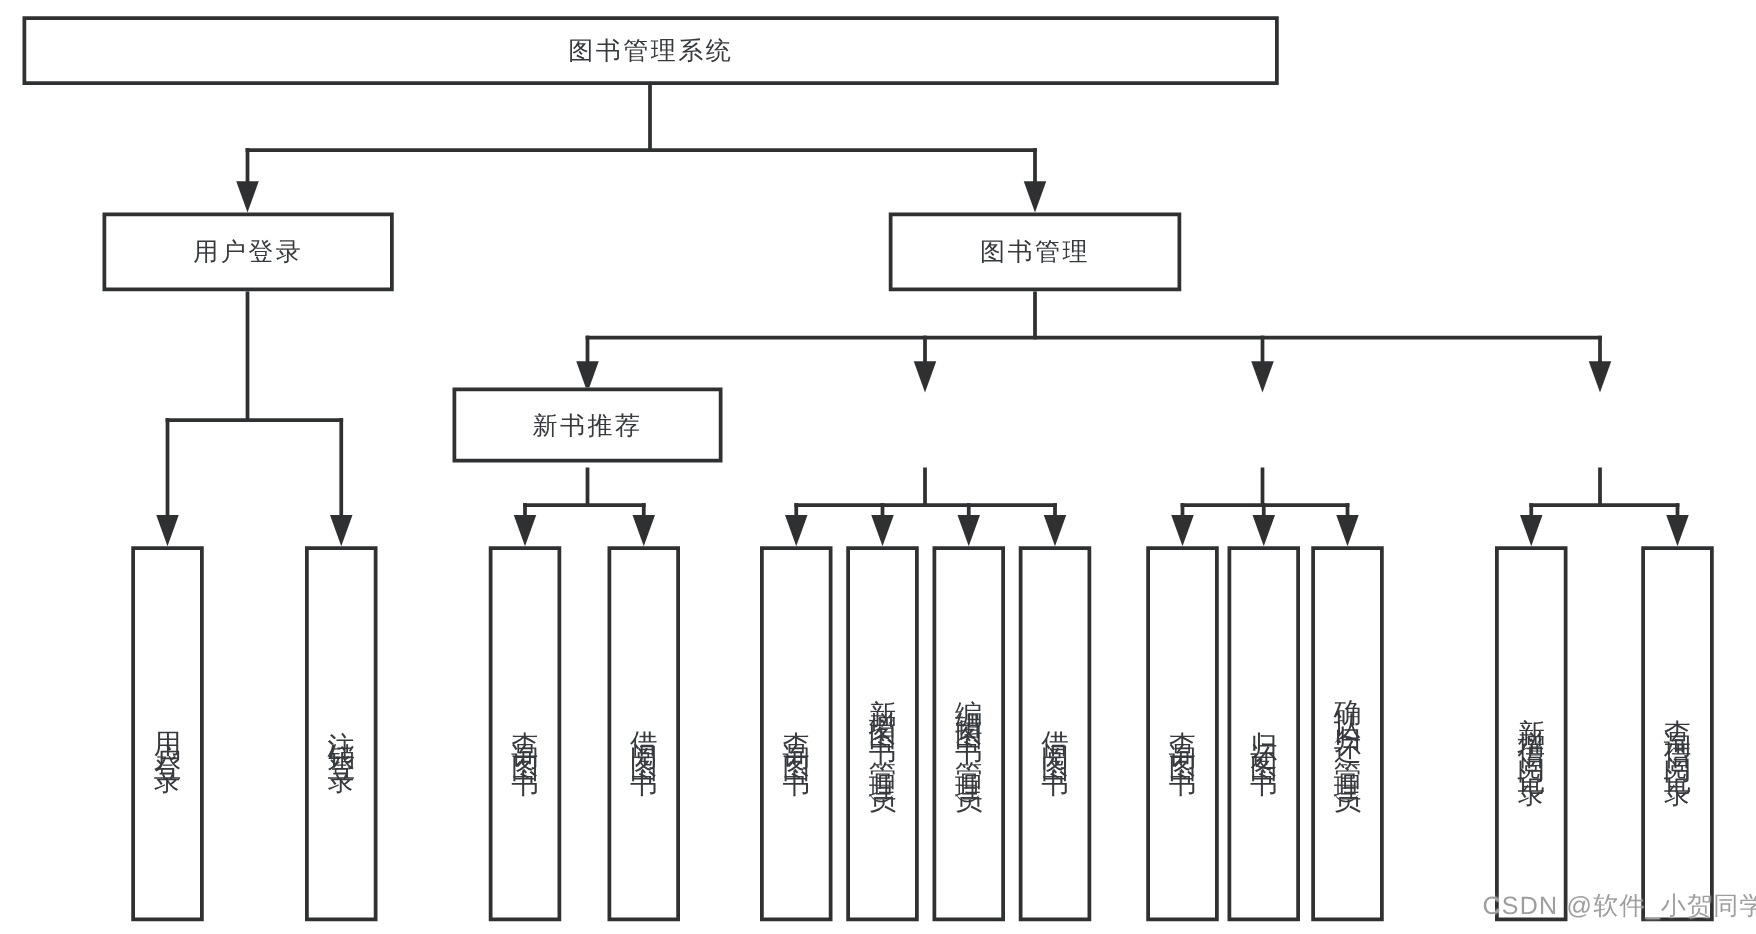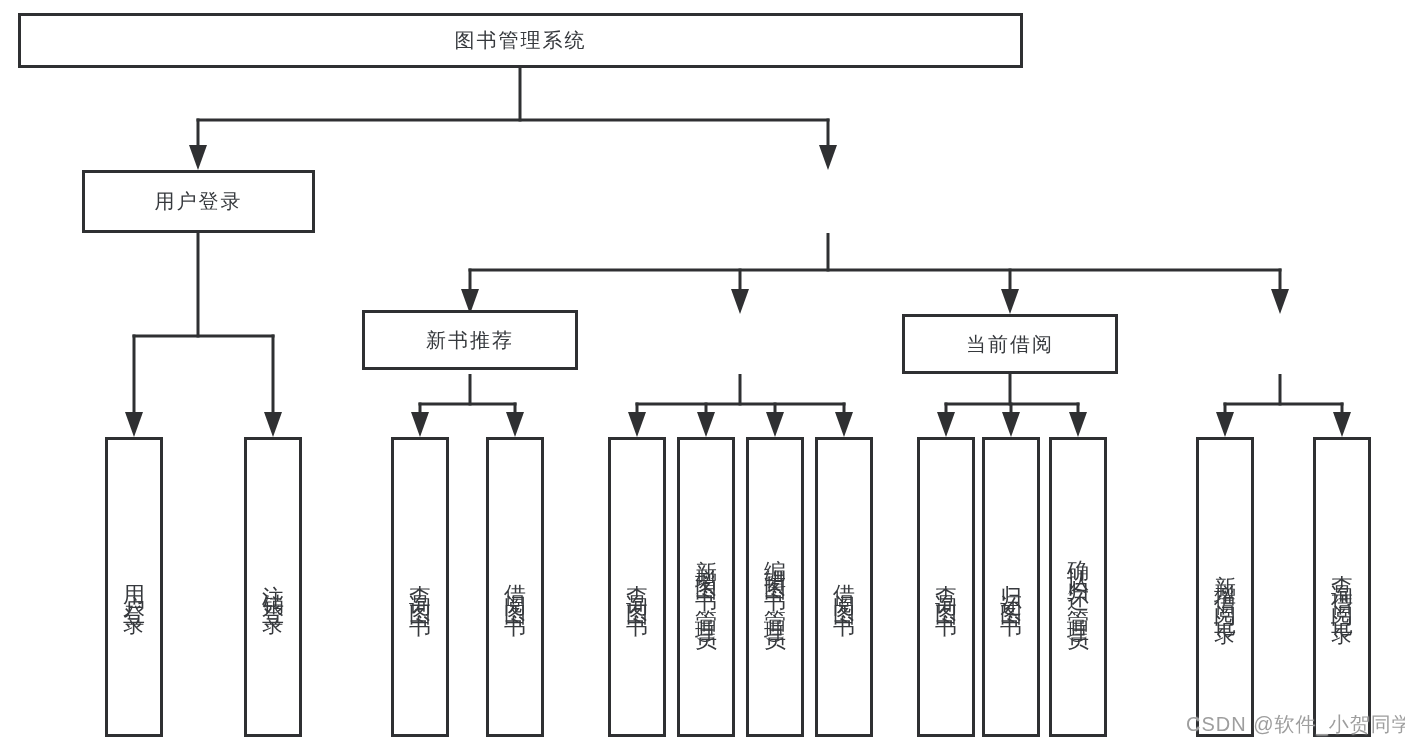--- a/index.html
+++ b/index.html
@@ -84,26 +84,26 @@
     <polygon points="1333,412 1351,412 1342,437" stroke="none"></polygon>
   </svg>
 
   <div class="hbox" style="left:18px;top:13px;width:1005px;height:55px">
     <span>图书管理系统</span>
   </div>
 
   <div class="hbox" style="left:82px;top:170px;width:233px;height:63px">
     <span>用户登录</span>
   </div>
+  <div class="hbox" style="left:711px;top:170px;width:234px;height:63px">
+    <span>图书管理</span>
+  </div>
 
   <div class="hbox" style="left:362px;top:310px;width:216px;height:60px">
     <span>新书推荐</span>
-  </div>
-  <div class="hbox" style="left:902px;top:314px;width:216px;height:60px">
-    <span>当前借阅</span>
   </div>
 
   <div class="vbox" style="left:105px">
     <span>用户登录</span>
   </div>
   <div class="vbox" style="left:244px">
     <span>注销登录</span>
   </div>
 
   <div class="vbox" style="left:391px">

